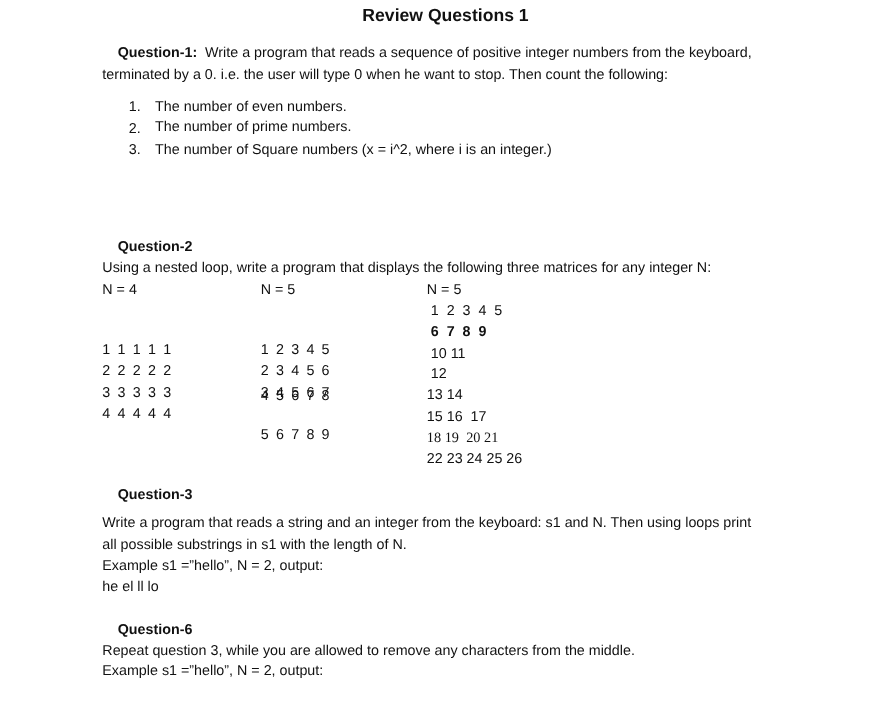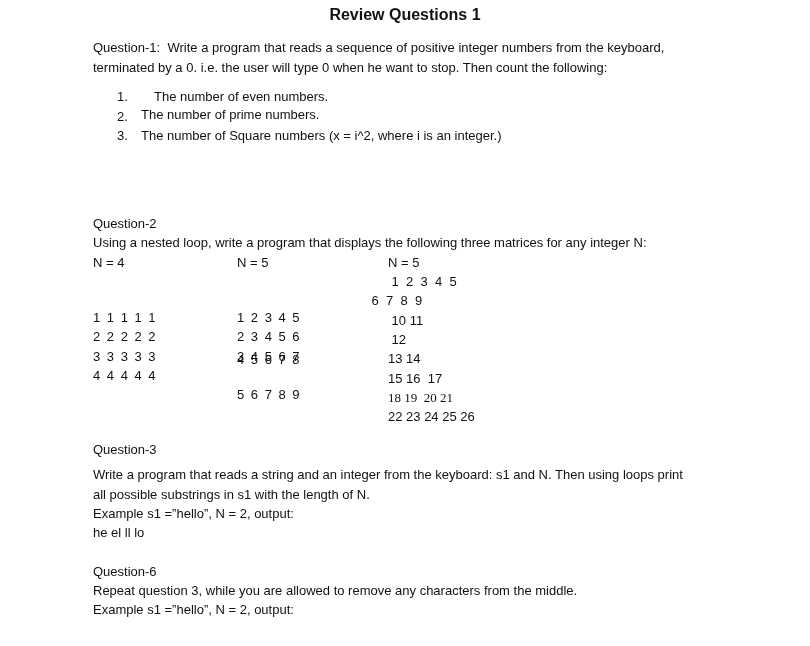--- a/index.html
+++ b/index.html
@@ -3,34 +3,34 @@
 <meta charset="utf-8">
 <style>
   html, body { margin: 0; padding: 0; background: #ffffff; }
   body {
     width: 810px; height: 646px; position: relative; overflow: hidden;
     font-family: "Liberation Sans", "DejaVu Sans", sans-serif;
     color: #111111; font-size: 13px;
   }
   .abs { position: absolute; white-space: pre; line-height: 19px; }
   .title { font-weight: bold; font-size: 16px; left: 0; width: 810px; text-align: center; top: 5px; }
-  .bold { font-weight: normal; }
+  .bold { font-weight: bold; margin-left: 14px; }
   .mat { letter-spacing: 1.5px; margin-top: 36px; }
 </style>
 </head>
 <body>
 
 <div>
   <div class="abs title">Review Questions 1</div>
 
   <div class="abs" style="left:93px; top:38px;"><span class="bold">Question-1:</span><span>  Write a program that reads a sequence of positive integer numbers from the keyboard,</span></div>
   <div class="abs" style="left:93px; top:58px;">terminated by a 0. i.e. the user will type 0 when he want to stop. Then count the following:</div>
 
   <div class="abs" style="left:117px; top:87px;">1.</div>
-  <div class="abs" style="left:154px; top:87px;">The number of even numbers.</div>
+  <div class="abs" style="left:141px; top:87px;">The number of even numbers.</div>
   <div class="abs" style="left:117px; top:107px;">2.</div>
   <div class="abs" style="left:141px; top:105px;">The number of prime numbers.</div>
   <div class="abs" style="left:117px; top:126px;">3.</div>
   <div class="abs" style="left:141px; top:126px;">The number of Square numbers (x = i^2, where i is an integer.)</div>
 
   <div class="abs bold" style="left:93px; top:214px;">Question-2</div>
   <div class="abs" style="left:93px; top:233px;">Using a nested loop, write a program that displays the following three matrices for any integer N:</div>
 
   <div class="abs" style="left:93px; top:253px;">N = 4</div>
   <div class="abs mat" style="left:93px; top:272px;">1 1 1 1 1</div>
@@ -40,21 +40,21 @@
 
   <div class="abs" style="left:237px; top:253px;">N = 5</div>
   <div class="abs mat" style="left:237px; top:272px;">1 2 3 4 5</div>
   <div class="abs mat" style="left:237px; top:291px;">2 3 4 5 6</div>
   <div class="abs mat" style="left:237px; top:311px;">3 4 5 6 7</div>
   <div class="abs mat" style="left:237px; top:314px;">4 5 6 7 8</div>
   <div class="abs mat" style="left:237px; top:349px;">5 6 7 8 9</div>
 
   <div class="abs" style="left:388px; top:253px;">N = 5</div>
   <div class="abs" style="left:388px; top:272px;"> 1  2  3  4  5</div>
-  <div class="abs" style="left:368px; top:291px;"> 6  7  8  9</div>
+  <div class="abs" style="left:388px; top:291px;font-weight:bold;"> 6  7  8  9</div>
   <div class="abs" style="left:388px; top:311px;"> 10 11</div>
   <div class="abs" style="left:388px; top:330px;"> 12</div>
   <div class="abs" style="left:388px; top:349px;">13 14</div>
   <div class="abs" style="left:388px; top:369px;">15 16  17</div>
   <div class="abs" style="left:388px; top:388px;font-family:Liberation Serif, serif;">18 19  20 21</div>
   <div class="abs" style="left:388px; top:407px;">22 23 24 25 26</div>
 
   <div class="abs bold" style="left:93px; top:440px;">Question-3</div>
   <div class="abs" style="left:93px; top:465px;">Write a program that reads a string and an integer from the keyboard: s1 and N. Then using loops print</div>
   <div class="abs" style="left:93px; top:485px;">all possible substrings in s1 with the length of N.</div>

